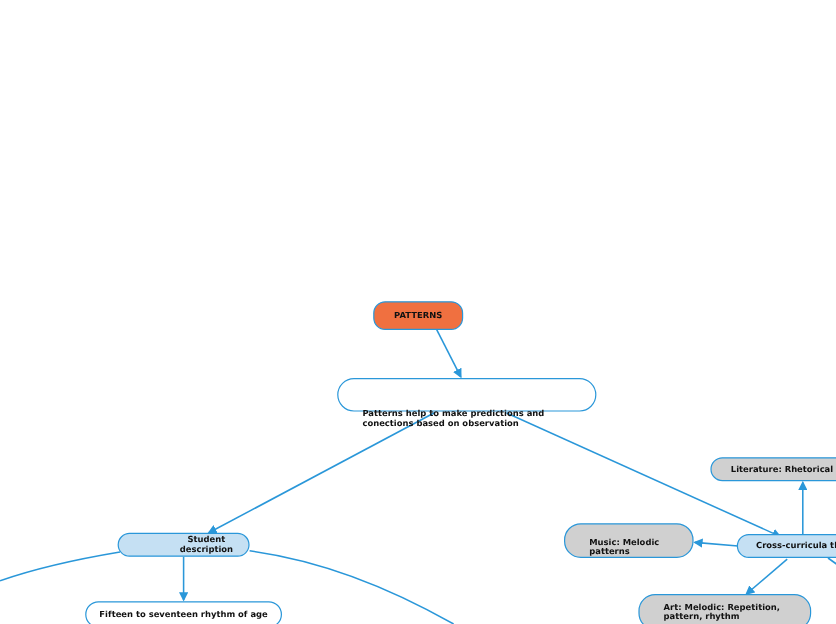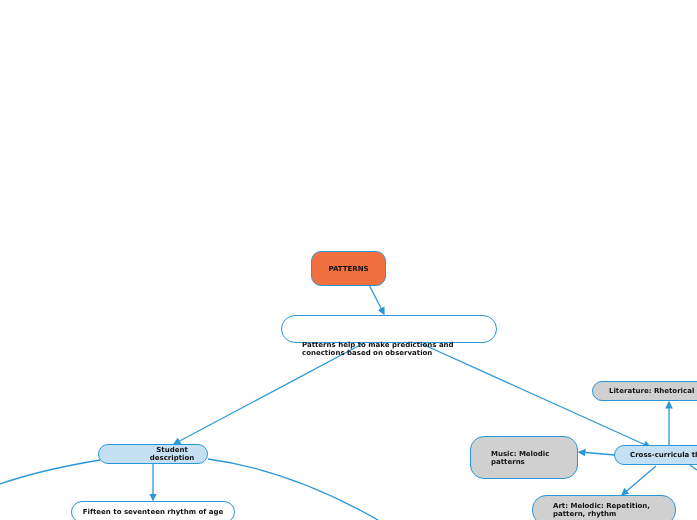--- a/index.html
+++ b/index.html
@@ -29,21 +29,21 @@
     <line x1="153" y1="464" x2="153" y2="500" marker-end="url(#arr)"></line>
     <path d="M100,460 Q40,470 0,484"></path>
     <path d="M208,459 Q290,470 378,520"></path>
     <line x1="669" y1="446" x2="669" y2="402" marker-end="url(#arr)"></line>
     <line x1="615" y1="455" x2="579" y2="452" marker-end="url(#arr)"></line>
     <line x1="656" y1="466" x2="622" y2="495" marker-end="url(#arr)"></line>
     <line x1="690" y1="465" x2="697" y2="470"></line>
   </g>
 </svg>
 
-<div class="node root center" style="left:311px;top:251px;width:75px;height:35px;">
+<div class="node root center" style="left:311px;top:251px;width:75px;height:24px;">
   <span>PATTERNS</span>
 </div>
 
 <div class="node white left" style="left:281px;top:315px;width:216px;height:28px;padding-left:20px;">
   <span style="width:160px;margin-top:40px;">Patterns help to make predictions and conections based on observation</span>
 </div>
 
 <div class="node blue center" style="left:98px;top:444px;width:110px;height:20px;">
   <span>Student description</span>
 </div>
@@ -53,19 +53,19 @@
 </div>
 
 <div class="node blue left" style="left:614px;top:445px;width:100px;height:20px;padding-left:15px;white-space:nowrap;">
   <span>Cross-curricula th</span>
 </div>
 
 <div class="node grey left" style="left:592px;top:381px;width:120px;height:20px;padding-left:16px;white-space:nowrap;border-radius:10px;">
   <span>Literature: Rhetorical I</span>
 </div>
 
-<div class="node grey left" style="left:470px;top:436px;width:108px;height:43px;padding-left:20px;">
+<div class="node grey left" style="left:470px;top:436px;width:108px;height:29px;padding-left:20px;align-items:flex-end;">
   <span style="width:70px;">Music: Melodic patterns</span>
 </div>
 
 <div class="node grey left" style="left:532px;top:495px;width:144px;height:30px;padding-left:20px;">
   <span style="width:110px;">Art: Melodic: Repetition, pattern, rhythm</span>
 </div>
 
 </body></html>

